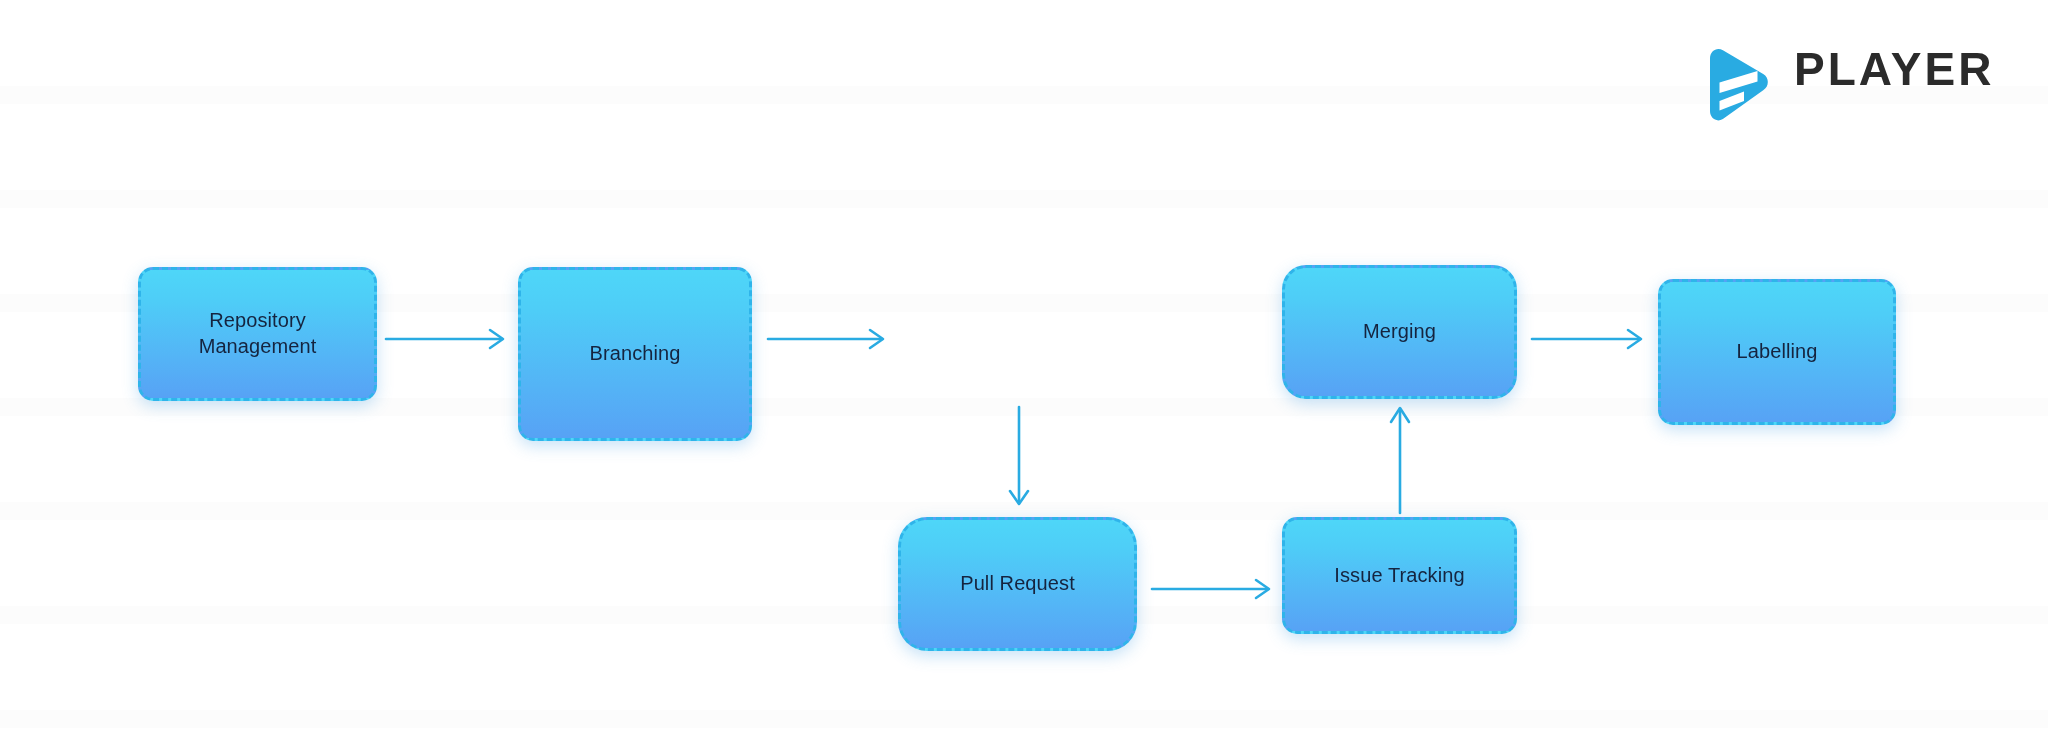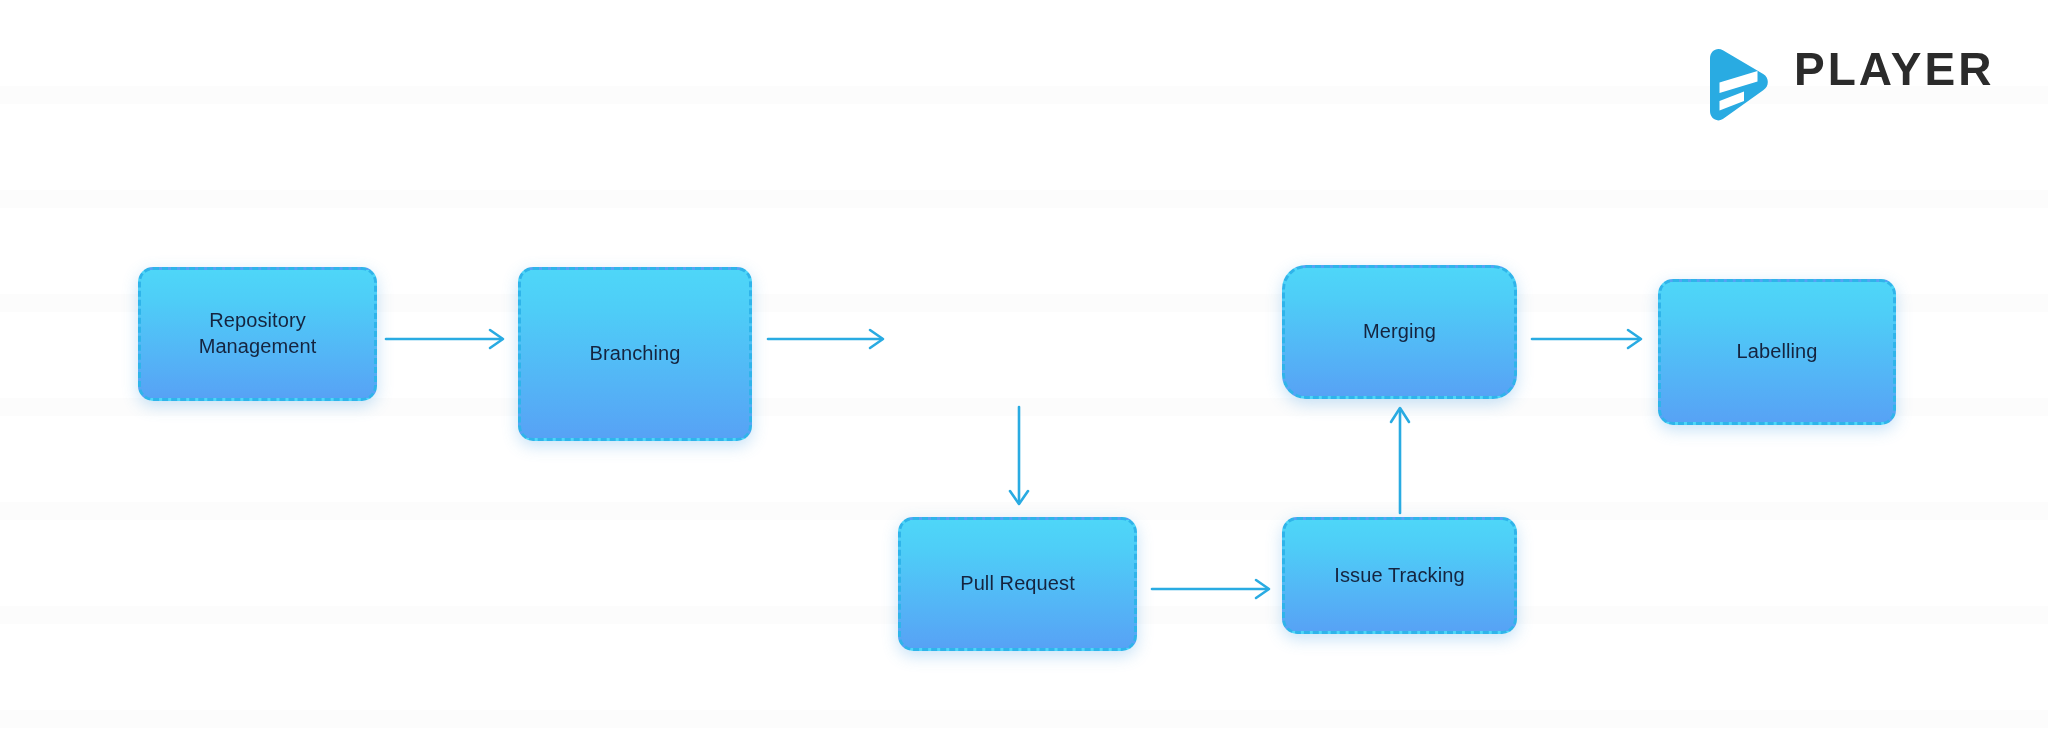--- a/index.html
+++ b/index.html
@@ -125,21 +125,21 @@
 
 
   <div class="node" style="left:1282px; top:265px; width:235px; height:134px;border-radius:24px;">
     <span class="node-label">Merging</span>
   </div>
 
   <div class="node" style="left:1658px; top:263px; width:238px; height:146px;margin-top:16px;">
     <span class="node-label">Labelling</span>
   </div>
 
-  <div class="node" style="left:898px; top:517px; width:239px; height:134px;">
+  <div class="node" style="left:898px; top:517px; width:239px; height:134px;border-radius:29px;">
     <span class="node-label">Pull Request</span>
   </div>
 
   <div class="node" style="left:1282px; top:517px; width:235px; height:117px;">
     <span class="node-label">Issue Tracking</span>
   </div>
 
   <svg class="arrow" style="left:384px; top:325px;" width="126" height="28" viewBox="0 0 126 28" aria-hidden="true">
     <line x1="2" y1="14" x2="118" y2="14"></line>
     <polyline points="106,5 119,14 106,23"></polyline>

